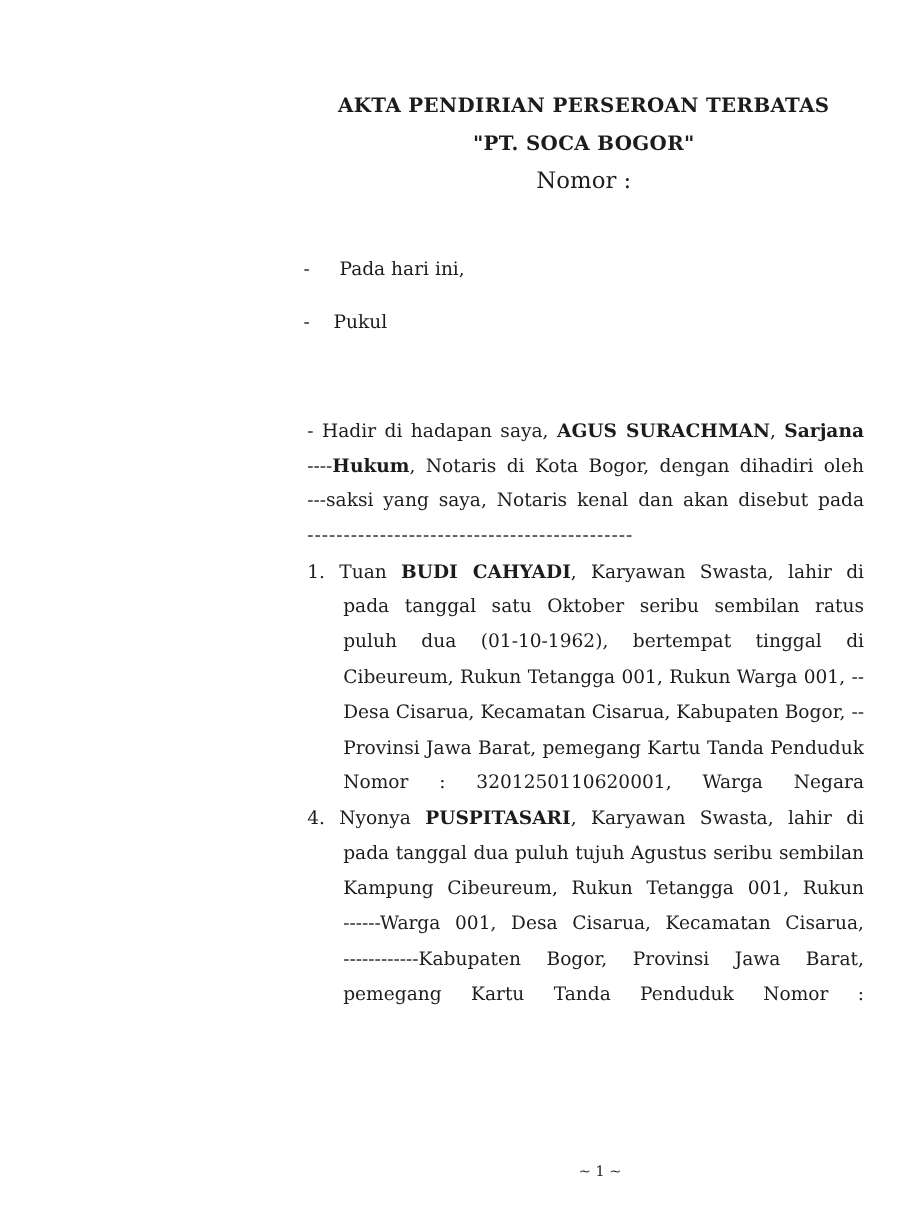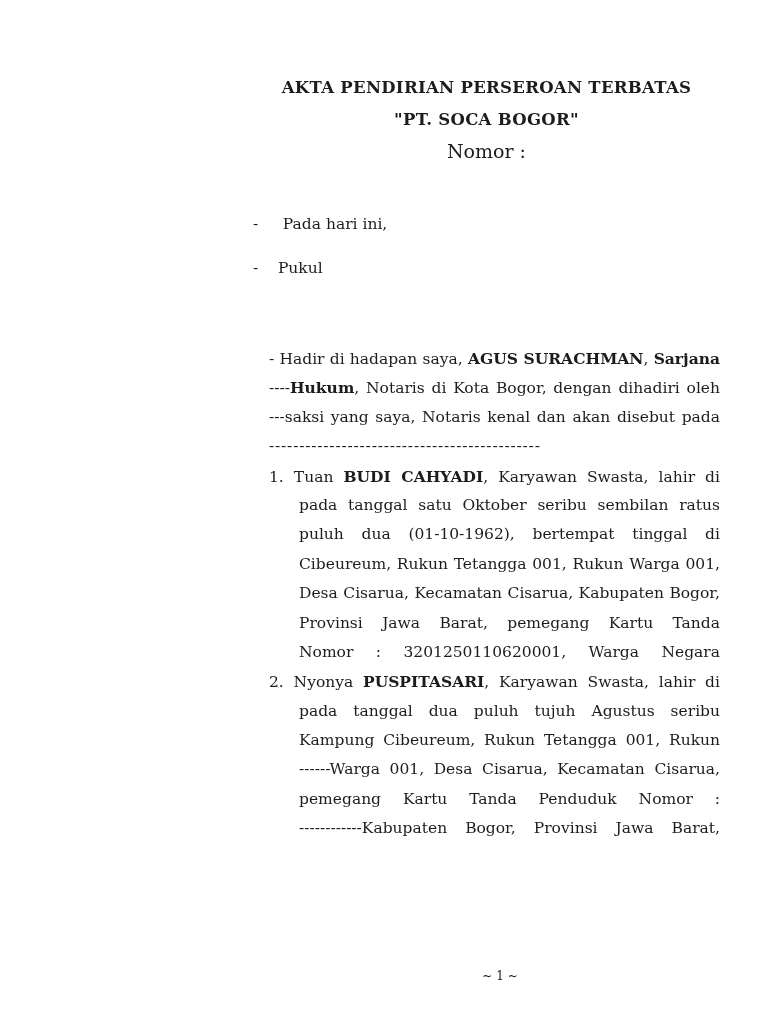--- a/index.html
+++ b/index.html
@@ -45,21 +45,21 @@
     text-align: center;
     font-size: 19px;
     line-height: 20px;
   }
   .intro-1 { position: absolute; top: 198px; margin-top: 16px; }
   .intro-2 { position: absolute; top: 258px; }
   .intro-line { font-size: 15.5px; line-height: 20px; }
   .bodylines {
     position: absolute;
     top: 344px;
-    left: 16px; right: 0;
+    left: 3px; right: 0;
   }
   .line {
     height: 29.4px;
     line-height: 29.4px;
     font-size: 15.5px;
     overflow: hidden;
   }
   .line.just { text-align: justify; text-align-last: justify; }
   .line.left { text-align: left; letter-spacing: 0.8px; }
   .line.ind  { padding-left: 30px; }
@@ -95,23 +95,23 @@
         <div class="line just"><span>----</span><span class="b">Hukum</span><span>, Notaris di Kota Bogor, dengan dihadiri oleh para</span></div>
         <div class="line just"><span>---saksi yang saya, Notaris kenal dan akan disebut pada</span></div>
         <div class="line left"><span>---------------------------------------------</span></div>
         <div class="line just"><span>1. Tuan </span><span class="b">BUDI CAHYADI</span><span>, Karyawan Swasta, lahir di Bogor,</span></div>
         <div class="line just ind"><span>pada tanggal satu Oktober seribu sembilan ratus enam -</span></div>
         <div class="line just ind"><span>puluh dua (01-10-1962), bertempat tinggal di Kampung</span></div>
         <div class="line just ind"><span>Cibeureum, Rukun Tetangga 001, Rukun Warga 001, ----</span></div>
         <div class="line just ind"><span>Desa Cisarua, Kecamatan Cisarua, Kabupaten Bogor, ---</span></div>
         <div class="line just ind"><span>Provinsi Jawa Barat, pemegang Kartu Tanda Penduduk -</span></div>
         <div class="line just ind"><span>Nomor : 3201250110620001, Warga Negara Indonesia; --</span></div>
-        <div class="line just"><span>2. Nyonya </span><span class="b">PUSPITASARI</span><span>, Karyawan Swasta, lahir di Bogor,</span></div>
+        <div class="line just"><span>4. Nyonya </span><span class="b">PUSPITASARI</span><span>, Karyawan Swasta, lahir di Bogor,</span></div>
         <div class="line just ind"><span>pada tanggal dua puluh tujuh Agustus seribu sembilan</span></div>
         <div class="line just ind"><span>Kampung Cibeureum, Rukun Tetangga 001, Rukun</span></div>
         <div class="line just ind"><span>------Warga 001, Desa Cisarua, Kecamatan Cisarua,</span></div>
+        <div class="line just ind"><span>------------Kabupaten Bogor, Provinsi Jawa Barat,</span></div>
         <div class="line just ind"><span>pemegang Kartu Tanda Penduduk Nomor :</span></div>
-        <div class="line just ind"><span>------------Kabupaten Bogor, Provinsi Jawa Barat,</span></div>
       </div>
   </div>
 
   <div class="page-number">~ 1 ~</div>
 </div>
 
 </body></html>

